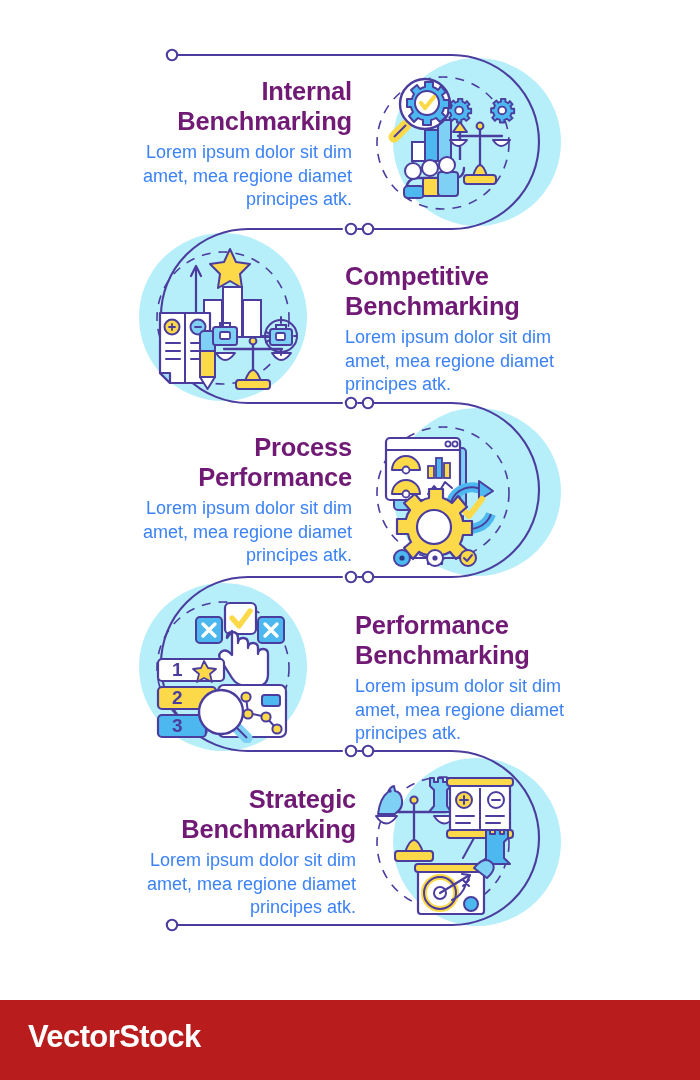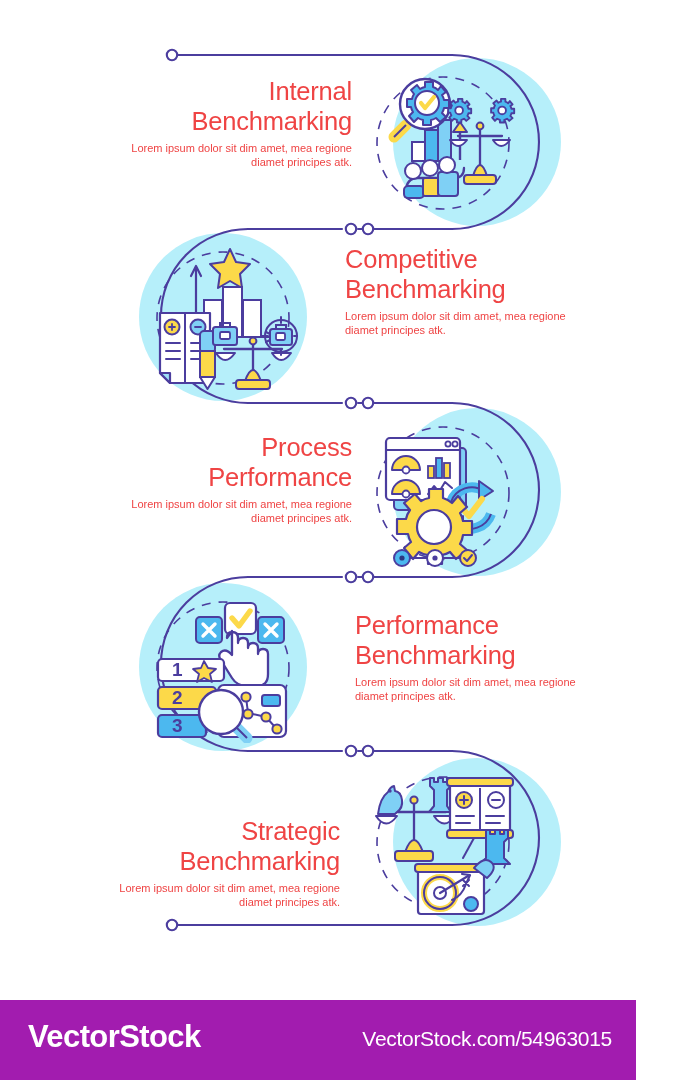--- a/index.html
+++ b/index.html
@@ -32,44 +32,44 @@
     pointer-events: none;
   }
   .text-block {
     position: absolute;
     z-index: 5;
     width: 232px;
   }
   .text-block.left  { text-align: right; }
   .text-block.right { text-align: left; }
   .ttl {
-    color: #ef4444;
+    color: #701a75;
     font-size: 25.5px;
-    font-weight: normal;
+    font-weight: bold;
     line-height: 1.18;
     letter-spacing: -0.2px;
     margin: 0 0 5px 0;
     white-space: pre-line;
   }
   .desc {
-    color: #ef4444;
-    font-size: 11px;
+    color: #3b82f6;
+    font-size: 18px;
     line-height: 1.30;
     margin: 0;
   }
   .illo {
     position: absolute;
     z-index: 4;
   }
   
   #footer {
     position: absolute;
     left: 0; top: 1000px;
-    width: 636px; height: 80px;
-    background: #a21caf;
+    width: 700px; height: 80px;
+    background: #b91c1c;
     z-index: 20;
   }
   #brand {
     position: absolute;
     left: 28px; top: 19px;
     color: #ffffff;
     font-size: 31px;
     font-weight: bold;
     letter-spacing: -0.6px;
     font-family: "Liberation Sans", sans-serif;
@@ -344,42 +344,41 @@
 
     <path d="M106,100 q10,-12 17,-6 q7,6 -4,16 Z" fill="#7fd0f5" stroke="#4b3d9e" stroke-width="2" stroke-linejoin="round"></path>
   </svg>
 
   <div class="text-block left" style="left:120px; top:76px;">
     <p class="ttl">Internal
 Benchmarking</p>
     <p class="desc">Lorem ipsum dolor sit dim amet, mea regione diamet principes atk.</p>
   </div>
 
-  <div class="text-block right" style="left:345px; top:244px;">
+  <div class="text-block right" style="left:345px; top:261px;">
     <p class="ttl">Competitive
 Benchmarking</p>
     <p class="desc">Lorem ipsum dolor sit dim amet, mea regione diamet principes atk.</p>
   </div>
 
   <div class="text-block left" style="left:120px; top:432px;">
     <p class="ttl">Process
 Performance</p>
     <p class="desc">Lorem ipsum dolor sit dim amet, mea regione diamet principes atk.</p>
   </div>
 
   <div class="text-block right" style="left:345px; top:610px;margin-left:10px;">
     <p class="ttl">Performance
 Benchmarking</p>
     <p class="desc">Lorem ipsum dolor sit dim amet, mea regione diamet principes atk.</p>
   </div>
 
-  <div class="text-block left" style="left:108px; top:784px;margin-top:32px;">
+  <div class="text-block left" style="left:124px; top:784px;">
     <p class="ttl">Strategic
 Benchmarking</p>
     <p class="desc">Lorem ipsum dolor sit dim amet, mea regione diamet principes atk.</p>
   </div>
 
 </div>
 
 <div id="footer">
   <div id="brand">VectorStock</div>
-  <div id="wmurl">VectorStock.com/54963015</div>
 </div>
 
 </body></html>

